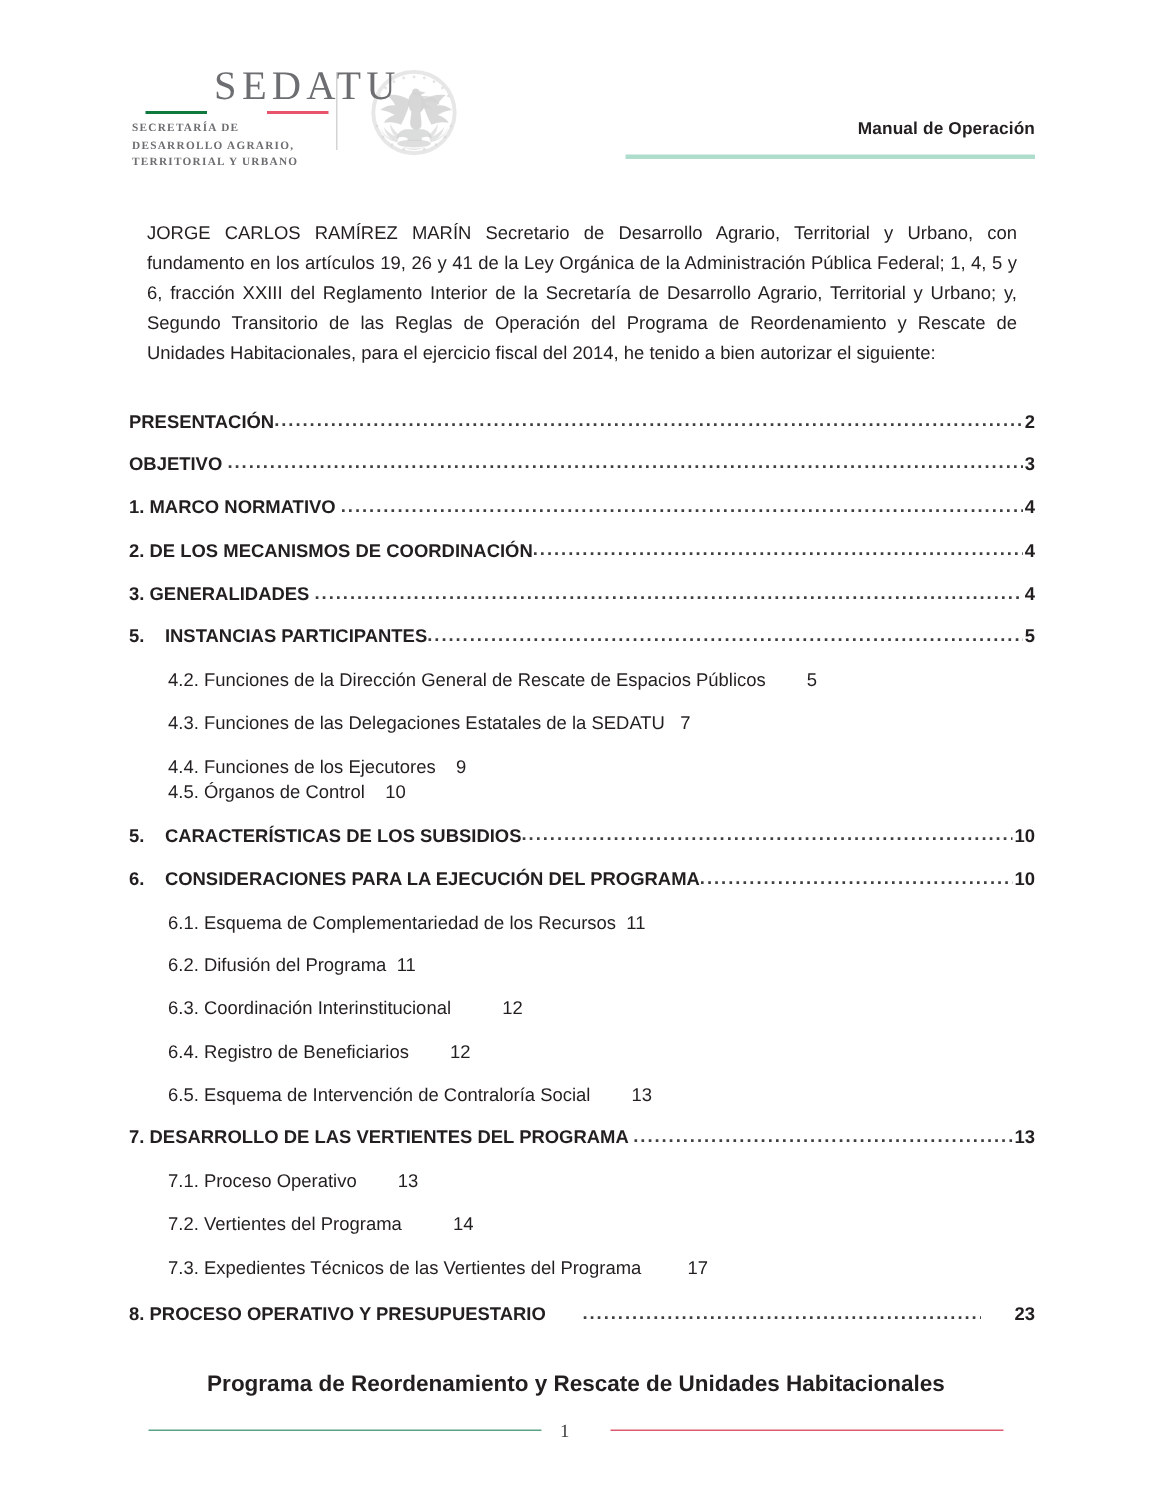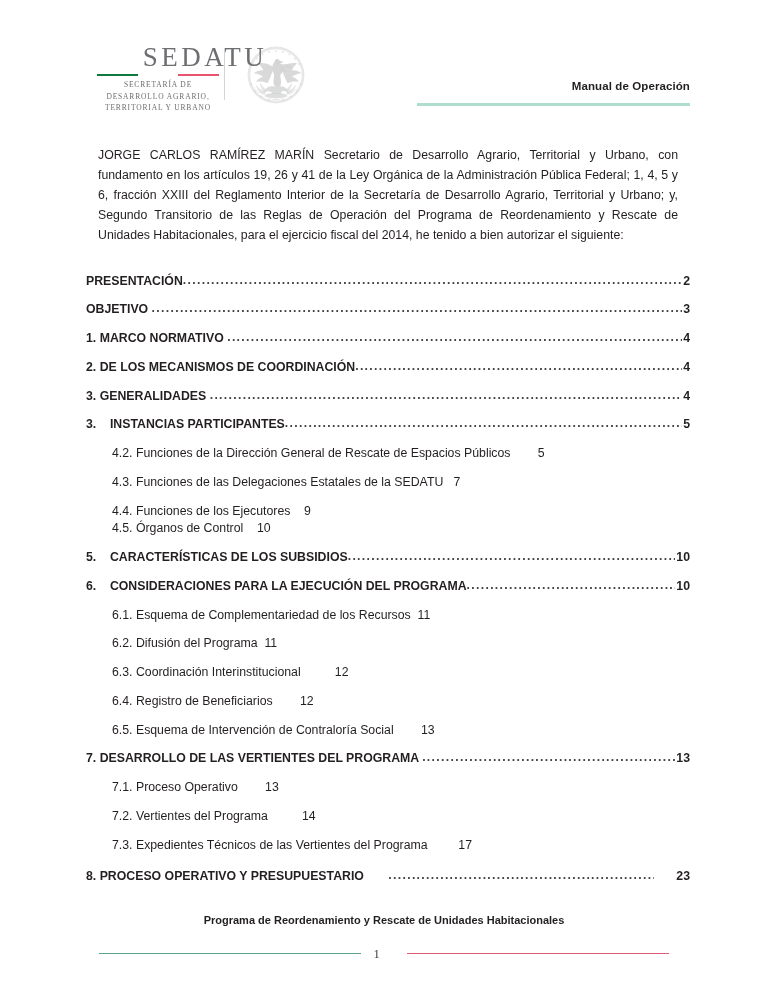--- a/index.html
+++ b/index.html
@@ -55,22 +55,23 @@
   .logo-bar-green { flex: 1; background: #0f7a3d; }
   .logo-bar-white { flex: 1; background: #ffffff; }
   .logo-bar-red   { flex: 1; background: #e8546b; }
   .logo-sub {
     font-family: "Liberation Serif", serif;
     font-size: 7.5px;
     letter-spacing: 0.85px;
     color: #6d6e71;
     line-height: 1.55;
     width: 140px;
-    text-align: center;
+    text-align: left;
     margin-left: 0px;
+    font-weight: bold;
   }
   .logo-divider {
     position: absolute;
     left: 224px;
     top: 48px;
     width: 1px;
     height: 52px;
     background: #d3d4d6;
   }
   .emblem {
@@ -174,21 +175,21 @@
     left: 0;
     bottom: 0;
     width: 768px;
     height: 92px;
   }
   .footer-text {
     position: absolute;
     left: 0; right: 0;
     top: 12px;
     text-align: center;
-    font-size: 11px;
+    font-size: 15px;
     font-weight: bold;
     color: #231f20;
   }
   .footer-rule-wrap {
     position: absolute;
     left: 0;
     right: 0;
     top: 44px;
     display: flex;
     align-items: center;
@@ -330,21 +331,21 @@
           <span class="toc-label">2. DE LOS MECANISMOS DE COORDINACIÓN</span>
           <span class="toc-dots">.........................................................................................................................................................</span>
           <span class="toc-page">4</span>
         </div>
         <div class="toc-row level1">
           <span class="toc-label">3. GENERALIDADES </span>
           <span class="toc-dots">.........................................................................................................................................................</span>
           <span class="toc-page">4</span>
         </div>
         <div class="toc-row level1">
-          <span class="toc-label">3.    INSTANCIAS PARTICIPANTES</span>
+          <span class="toc-label">5.    INSTANCIAS PARTICIPANTES</span>
           <span class="toc-dots">.........................................................................................................................................................</span>
           <span class="toc-page">5</span>
         </div>
         <div class="toc-row level2 plain">
           <span class="toc-label">4.2. Funciones de la Dirección General de Rescate de Espacios Públicos        5</span>
         </div>
         <div class="toc-row level2 plain">
           <span class="toc-label">4.3. Funciones de las Delegaciones Estatales de la SEDATU   7</span>
         </div>
         <div class="toc-row level2 plain tight">

